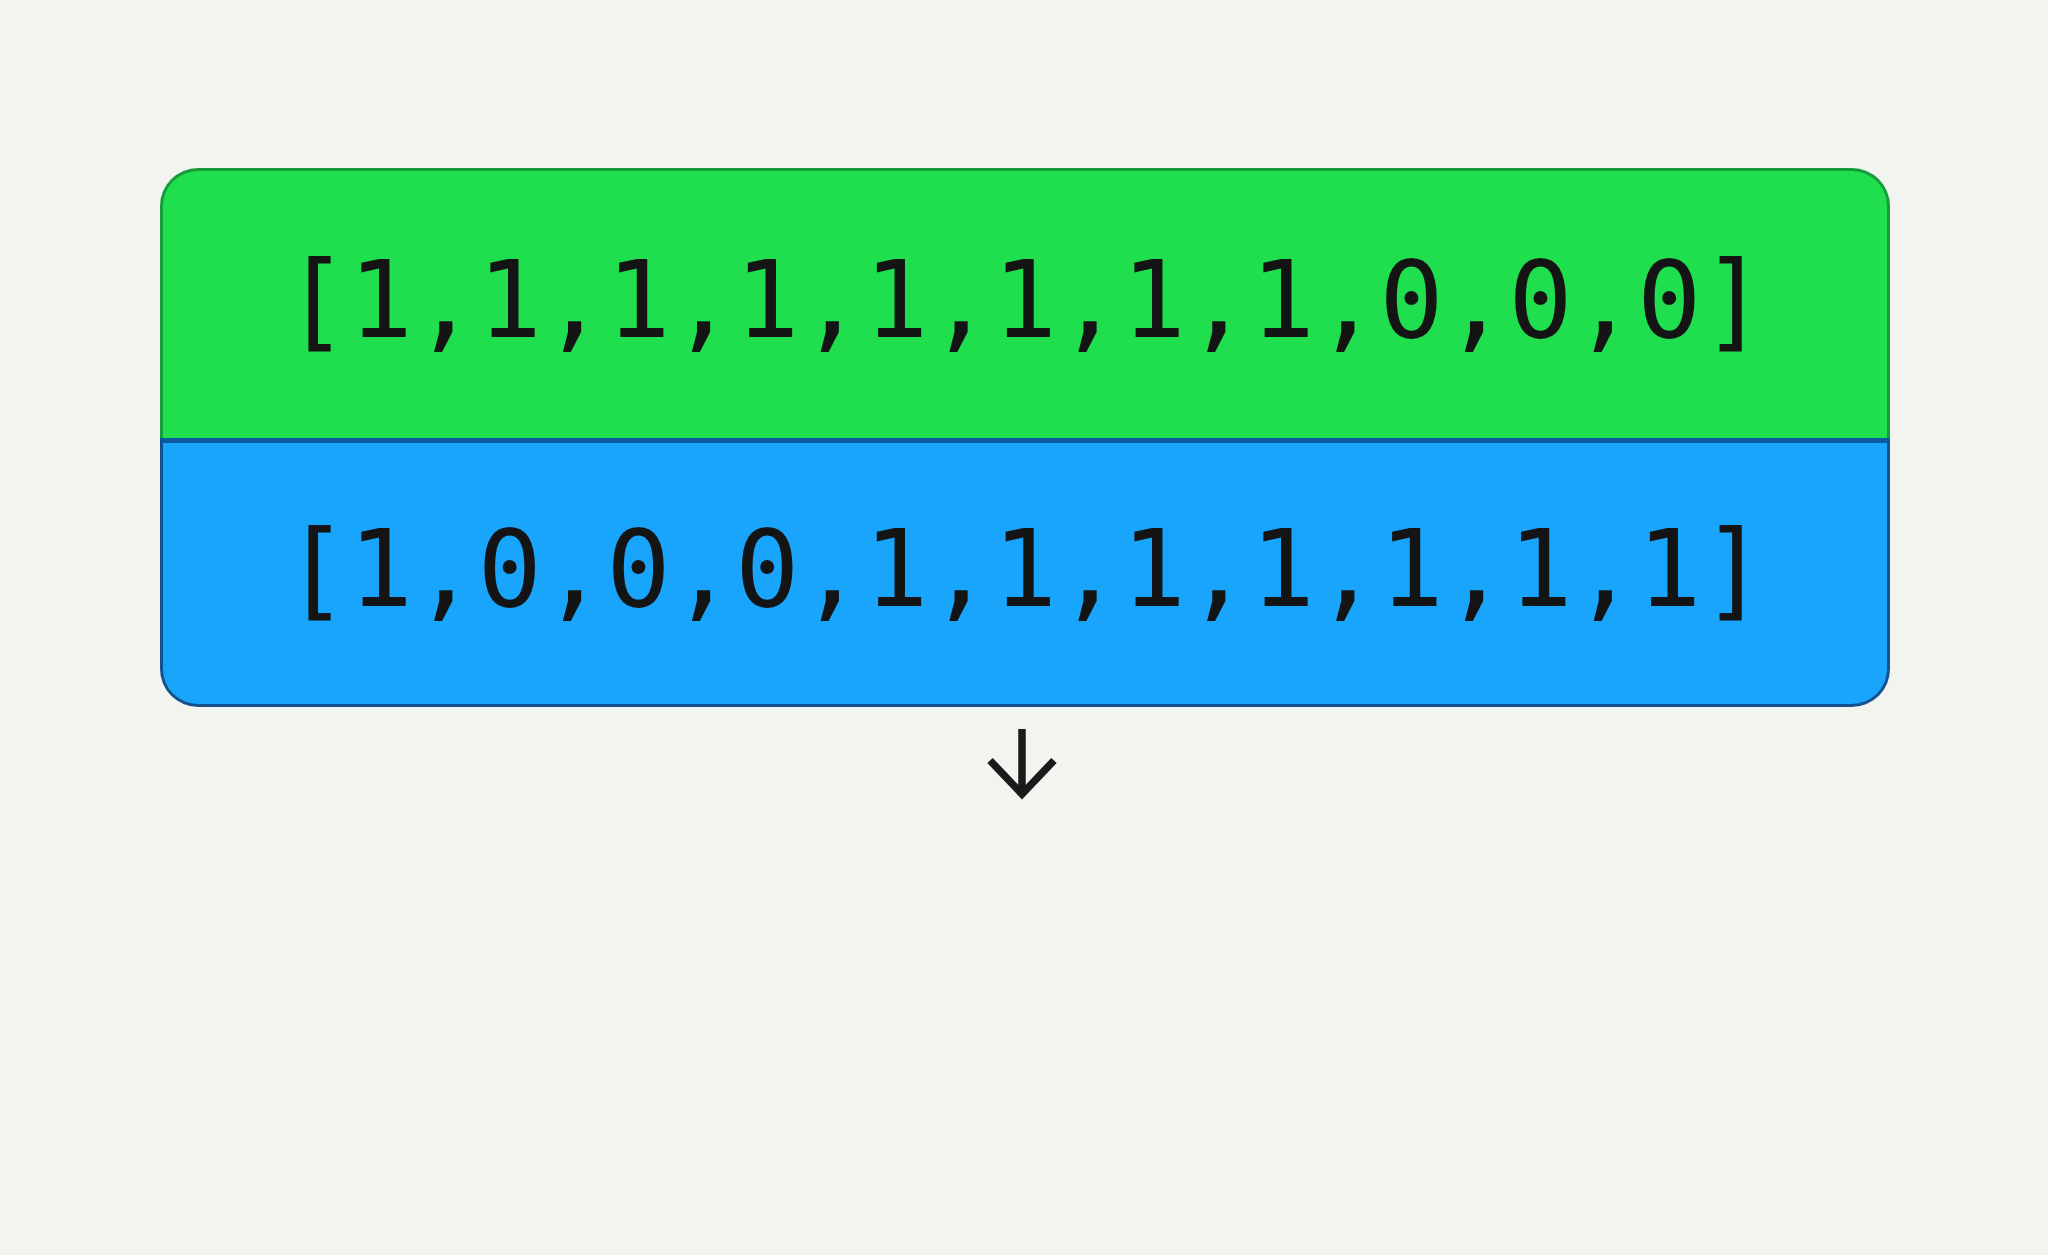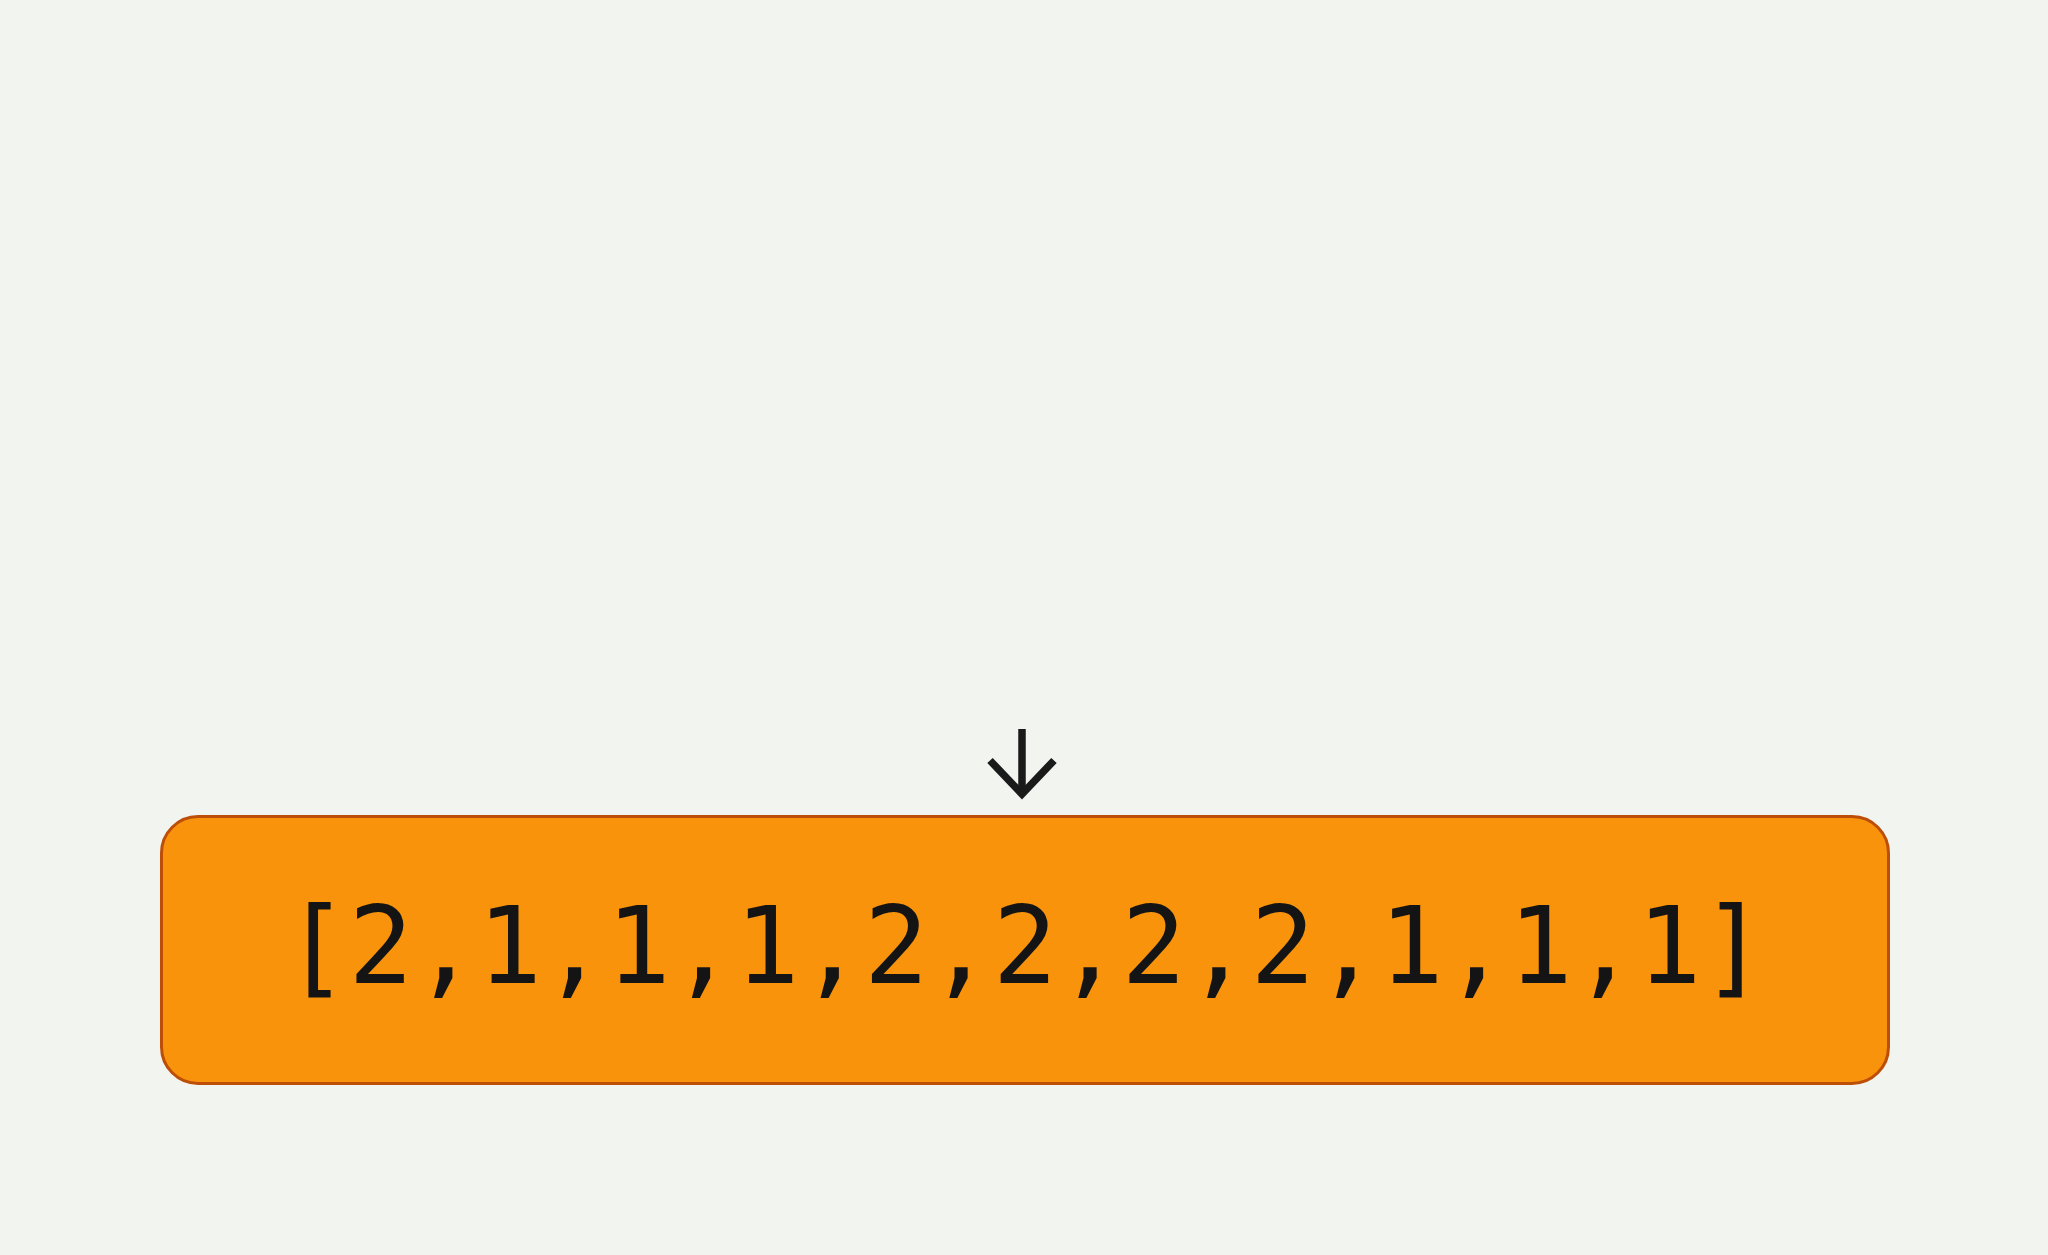--- a/index.html
+++ b/index.html
@@ -74,25 +74,33 @@
     display: block;
     width: 80px;
     height: 80px;
   }
 </style>
 </head>
 <body>
 
 <div class="canvas">
 
+  <div class="stack">
+
+    <div class="array-box box-green">
+      <span class="array-text">[1,1,1,1,1,1,1,1,0,0,0]</span>
+    </div>
+
+    <div class="array-box box-blue">
+      <span class="array-text">[1,0,0,0,1,1,1,1,1,1,1]</span>
+    </div>
+
+  </div>
 
   <div class="arrow-wrap">
     <svg viewBox="0 0 80 80" xmlns="http://www.w3.org/2000/svg">
       <path d="M40 5 L40 70" stroke="#1a1a1a" stroke-width="7.5" fill="none"></path>
       <path d="M8 36.5 L40 70 L72 36.5" stroke="#1a1a1a" stroke-width="7.5" fill="none" stroke-linejoin="miter"></path>
     </svg>
   </div>
 
-  <div class="array-box box-orange">
-    <span class="array-text">[2,1,1,1,2,2,2,2,1,1,1]</span>
-  </div>
 
 </div>
 
 </body></html>

